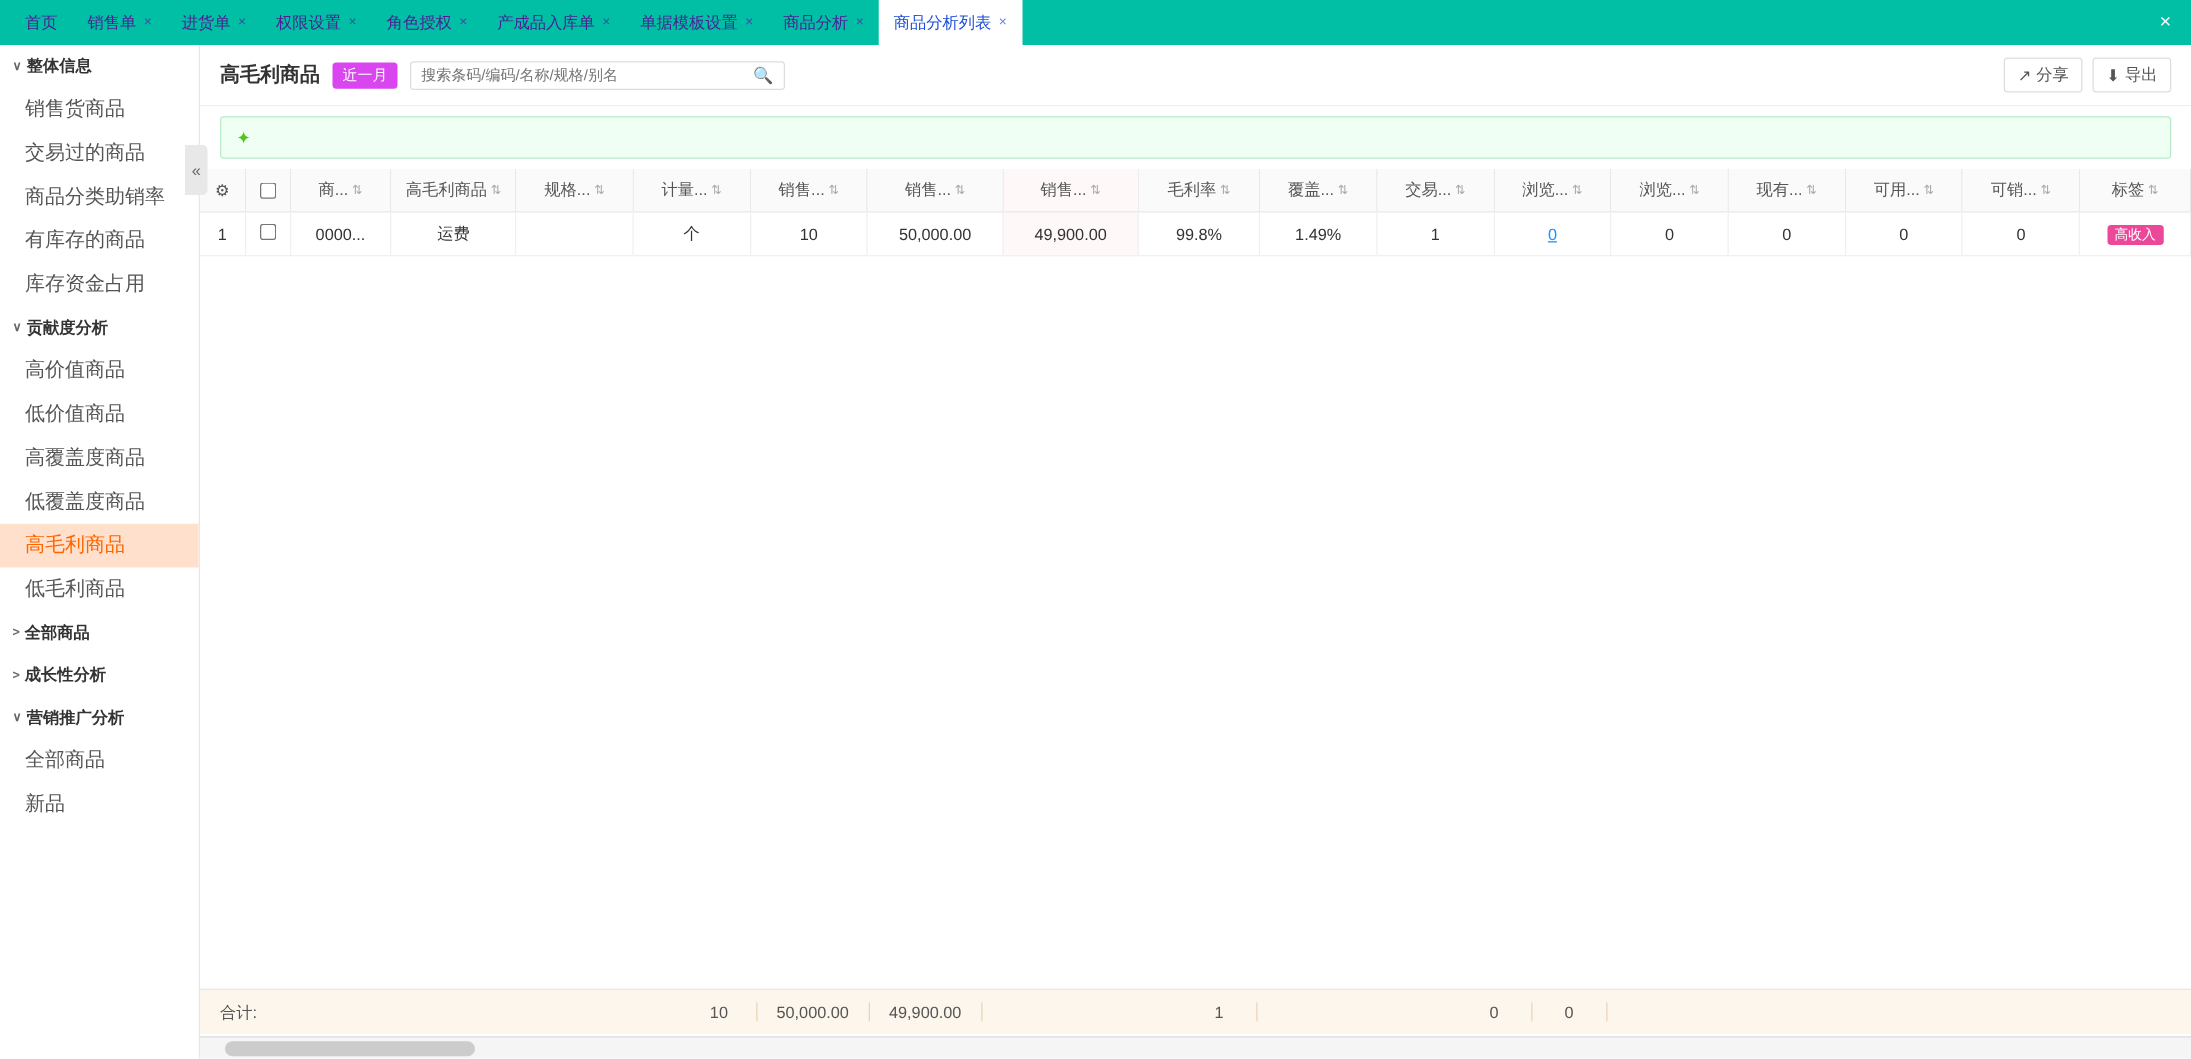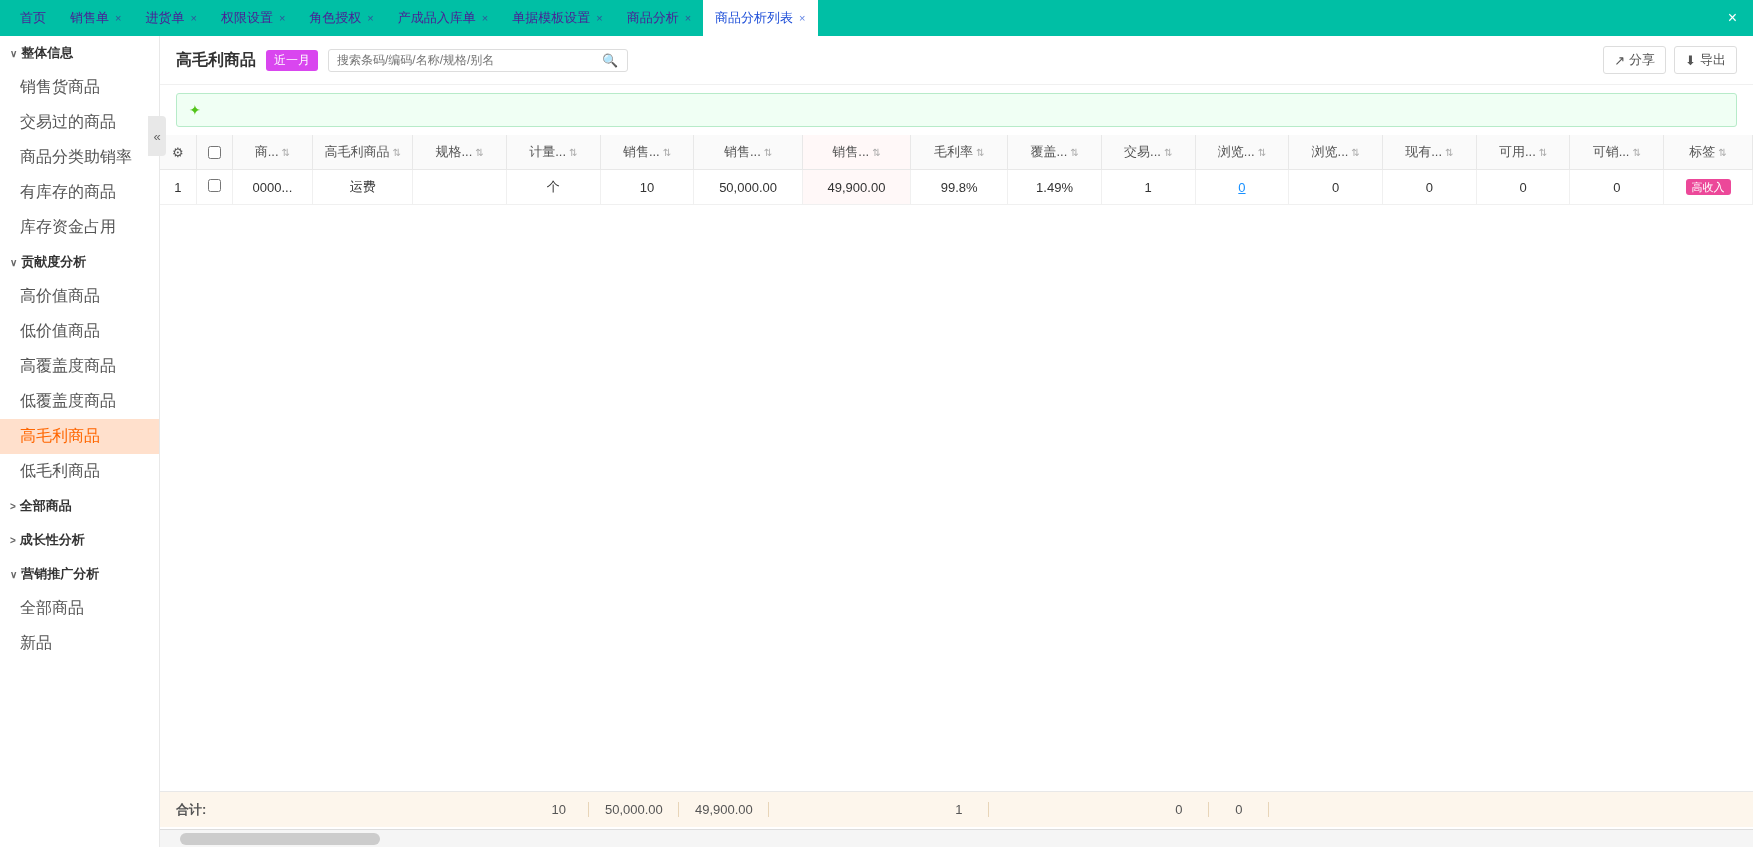--- a/index.html
+++ b/index.html
@@ -236,21 +236,21 @@
       right: 0;
       height: 36px;
       background: #fdf6ec;
       border-top: 1px solid #e8e8e8;
       display: flex;
       align-items: center;
       padding: 0 16px;
       font-size: 12px;
       color: #555;
     }
-    .footer-bar .total-label { margin-right: 3px; font-weight: bold; }
+    .footer-bar .total-label { margin-right: 20px; font-weight: normal; }
     .footer-cells {
       display: flex;
       align-items: center;
       gap: 0;
     }
     .footer-cell {
       padding: 0 6px;
       min-width: 80px;
       text-align: center;
       border-right: 1px solid #e8d5b8;

